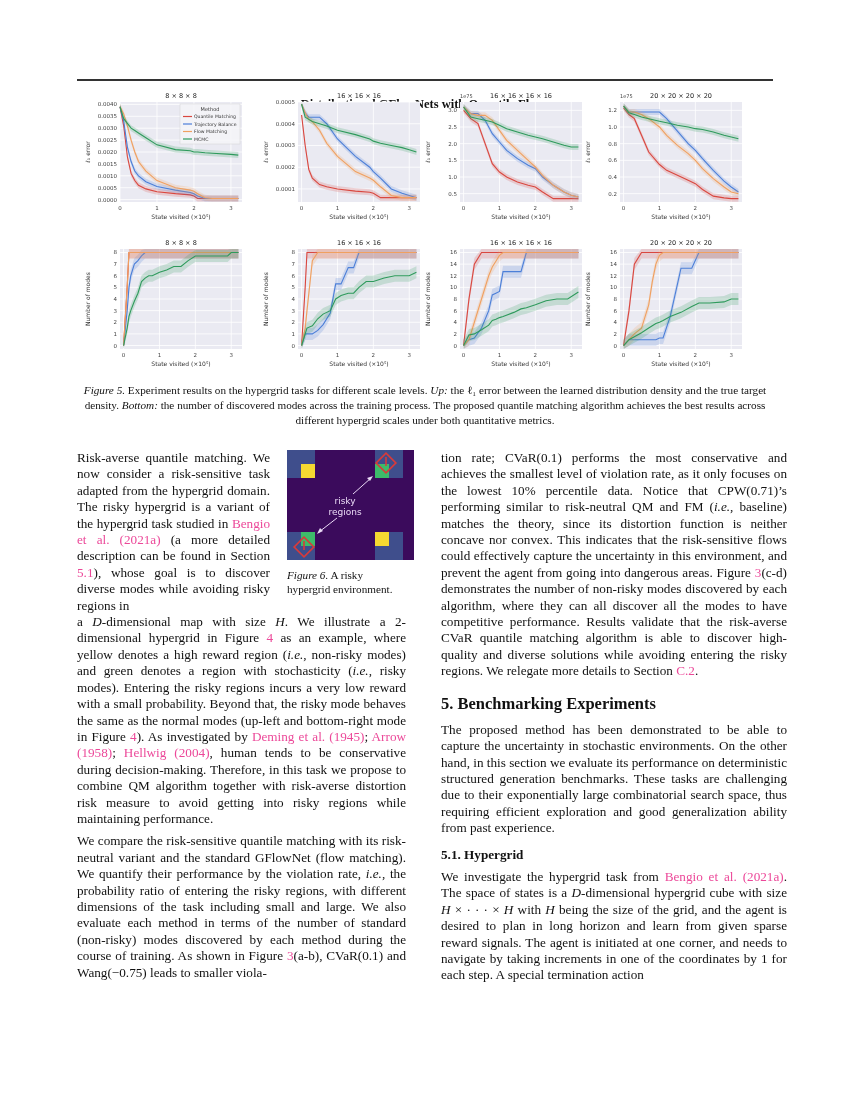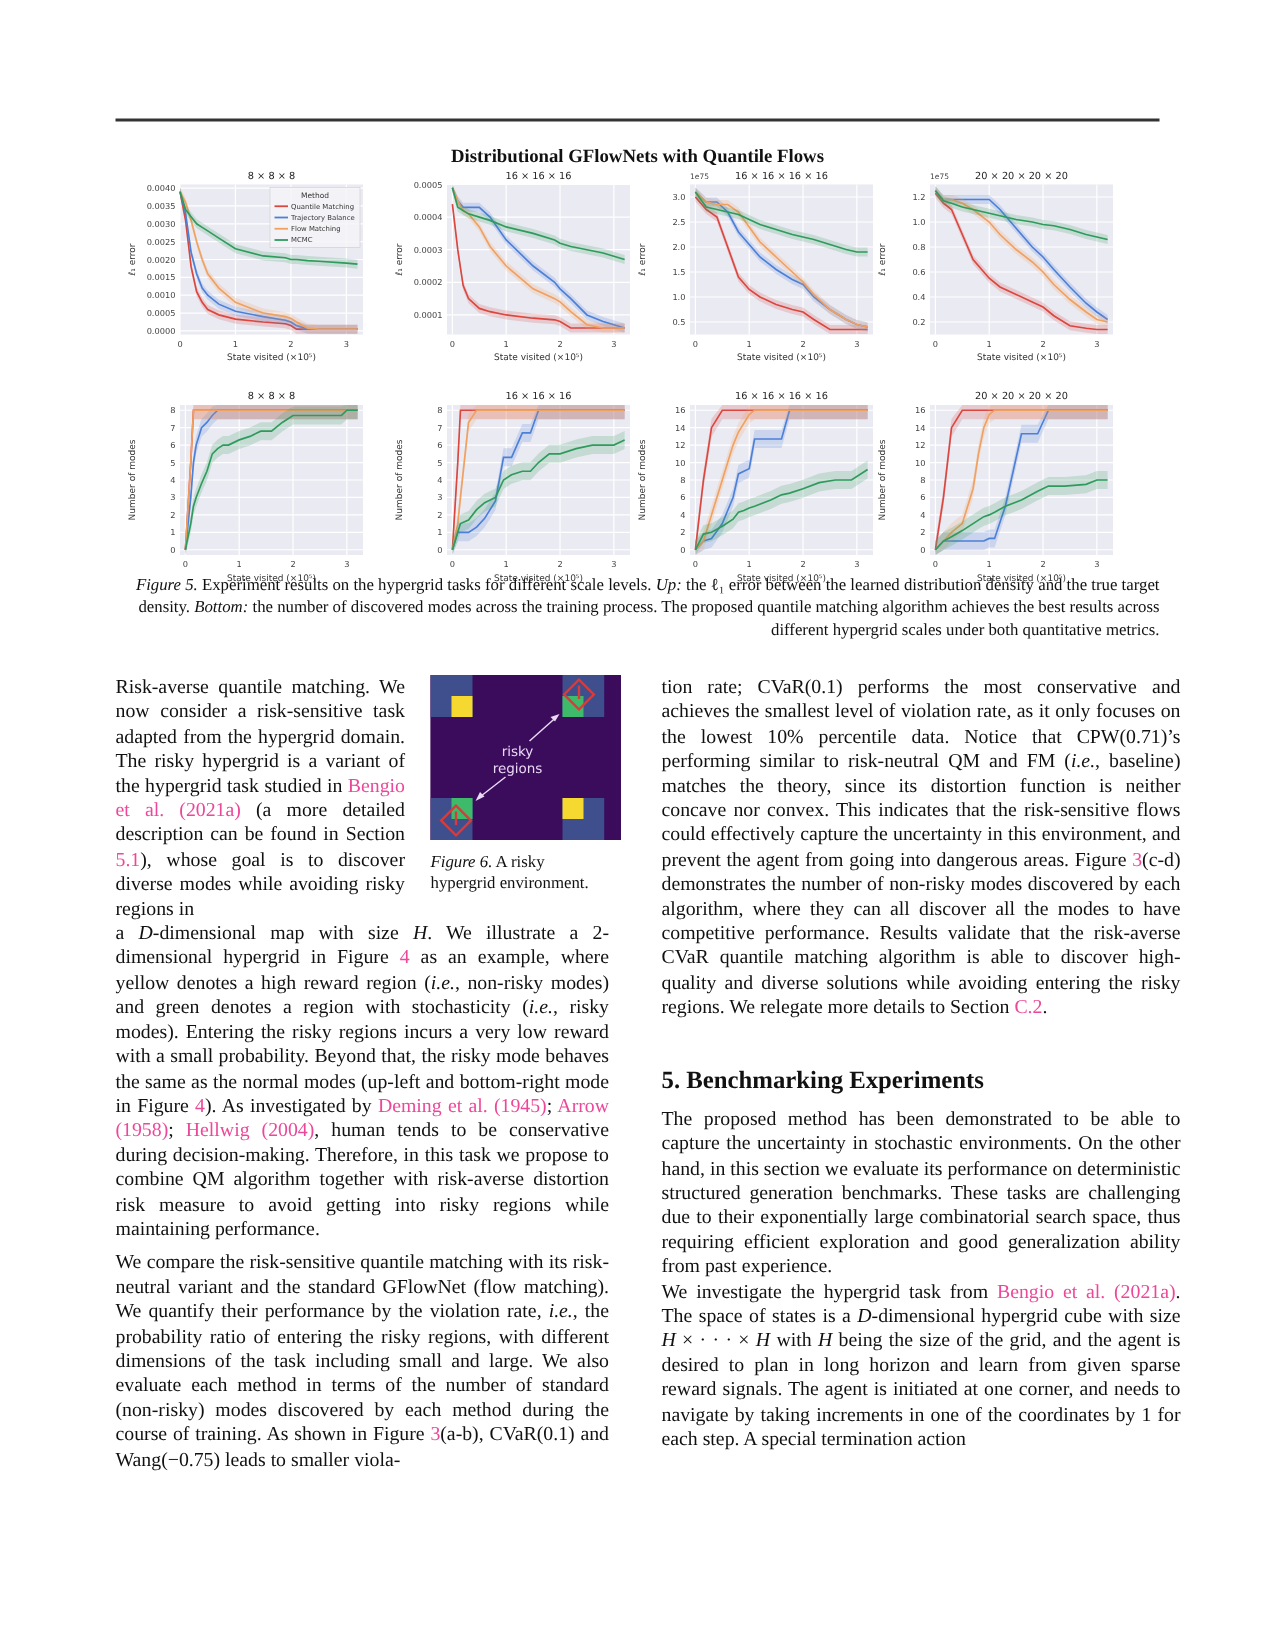--- a/index.html
+++ b/index.html
@@ -1,35 +1,35 @@
 <!DOCTYPE html>
 <html><head>
 <meta charset="utf-8">
 <style>
   html,body{margin:0;padding:0;background:#fff;}
   body{width:850px;height:1100px;position:relative;overflow:hidden;font-family:"Liberation Serif","DejaVu Serif",serif;color:#111;}
   .running-head{position:absolute;left:77px;top:62px;width:696px;text-align:center;font-weight:bold;font-size:12.5px;margin-top:35px;}
   .head-rule{position:absolute;left:77px;top:79px;width:696px;height:2px;background:#333;}
   .fig-grid{position:absolute;left:78px;top:88px;width:710px;height:290px;}
-  .subplot{position:absolute;width:178px;height:145px;margin-top:21px;}
+  .subplot{position:absolute;width:178px;height:145px;}
   .subplot svg{width:178px;height:145px;overflow:visible;}
-  .caption{position:absolute;left:77px;top:383px;width:696px;font-size:11.2px;line-height:15px;text-align:right;}
+  .caption{position:absolute;left:77px;top:383px;width:696px;font-size:11.2px;line-height:15px;text-align:center;}
   .caption i{font-style:italic;}
   .col{position:absolute;font-size:13.2px;line-height:16.4px;text-align:justify;}
   .col-left{left:77px;top:450px;width:329px;}
   .col-right{left:441px;top:450px;width:346px;}
   p{margin:0;}
   .para-gap{margin-top:6px;}
   .run-in{font-weight:normal;}
   .link{color:#ec4899;}
   .wrap-text{width:193px;}
   .fig4{position:absolute;left:287px;top:450px;width:120px;}
   .fig4-img{width:127px;height:110px;position:relative;background:#3b0b5c;}
   .fig4-cap{font-size:11.2px;line-height:14px;margin-top:8px;}
-  .sec-title{font-weight:bold;font-size:16.5px;margin:30px 0 8px 0;line-height:20px;text-align:left;}
+  .sec-title{font-weight:bold;font-size:16.5px;margin:14px 0 8px 0;line-height:20px;text-align:left;}
   .subsec-title{font-weight:bold;font-size:13.2px;margin:10px 0 6px 0;text-align:left;}
   .math{font-style:italic;}
 </style>
 </head>
 <body>
 
 <div class="running-head">Distributional GFlowNets with Quantile Flows</div>
 <div class="head-rule"></div>
 
 <div class="fig-grid">
@@ -395,16 +395,17 @@
     <span>We compare the risk-sensitive quantile matching with its risk-neutral variant and the standard GFlowNet (flow matching). We quantify their performance by the violation rate, </span><i>i.e.</i><span>, the probability ratio of entering the risky regions, with different dimensions of the task including small and large. We also evaluate each method in terms of the number of standard (non-risky) modes discovered by each method during the course of training. As shown in Figure </span><a class="link">3</a><span>(a-b), CVaR(0.1) and Wang(−0.75) leads to smaller viola-</span>
   </p>
 </div>
 
 <div class="col col-right">
   <p>
     <span>tion rate; CVaR(0.1) performs the most conservative and achieves the smallest level of violation rate, as it only focuses on the lowest 10% percentile data. Notice that CPW(0.71)’s performing similar to risk-neutral QM and FM (</span><i>i.e.</i><span>, baseline) matches the theory, since its distortion function is neither concave nor convex. This indicates that the risk-sensitive flows could effectively capture the uncertainty in this environment, and prevent the agent from going into dangerous areas. Figure </span><a class="link">3</a><span>(c-d) demonstrates the number of non-risky modes discovered by each algorithm, where they can all discover all the modes to have competitive performance. Results validate that the risk-averse CVaR quantile matching algorithm is able to discover high-quality and diverse solutions while avoiding entering the risky regions. We relegate more details to Section </span><a class="link">C.2</a><span>.</span>
   </p>
   <div class="sec-title">5. Benchmarking Experiments</div>
   <p>The proposed method has been demonstrated to be able to capture the uncertainty in stochastic environments. On the other hand, in this section we evaluate its performance on deterministic structured generation benchmarks. These tasks are challenging due to their exponentially large combinatorial search space, thus requiring efficient exploration and good generalization ability from past experience.</p>
+  <div class="subsec-title">5.1. Hypergrid</div>
   <p>
     <span>We investigate the hypergrid task from </span><a class="link">Bengio et al. (2021a)</a><span>. The space of states is a </span><span class="math">D</span><span>-dimensional hypergrid cube with size </span><span class="math">H</span><span> × · · · × </span><span class="math">H</span><span> with </span><span class="math">H</span><span> being the size of the grid, and the agent is desired to plan in long horizon and learn from given sparse reward signals. The agent is initiated at one corner, and needs to navigate by taking increments in one of the coordinates by 1 for each step. A special termination action</span>
   </p>
 </div>
 
 </body></html>

